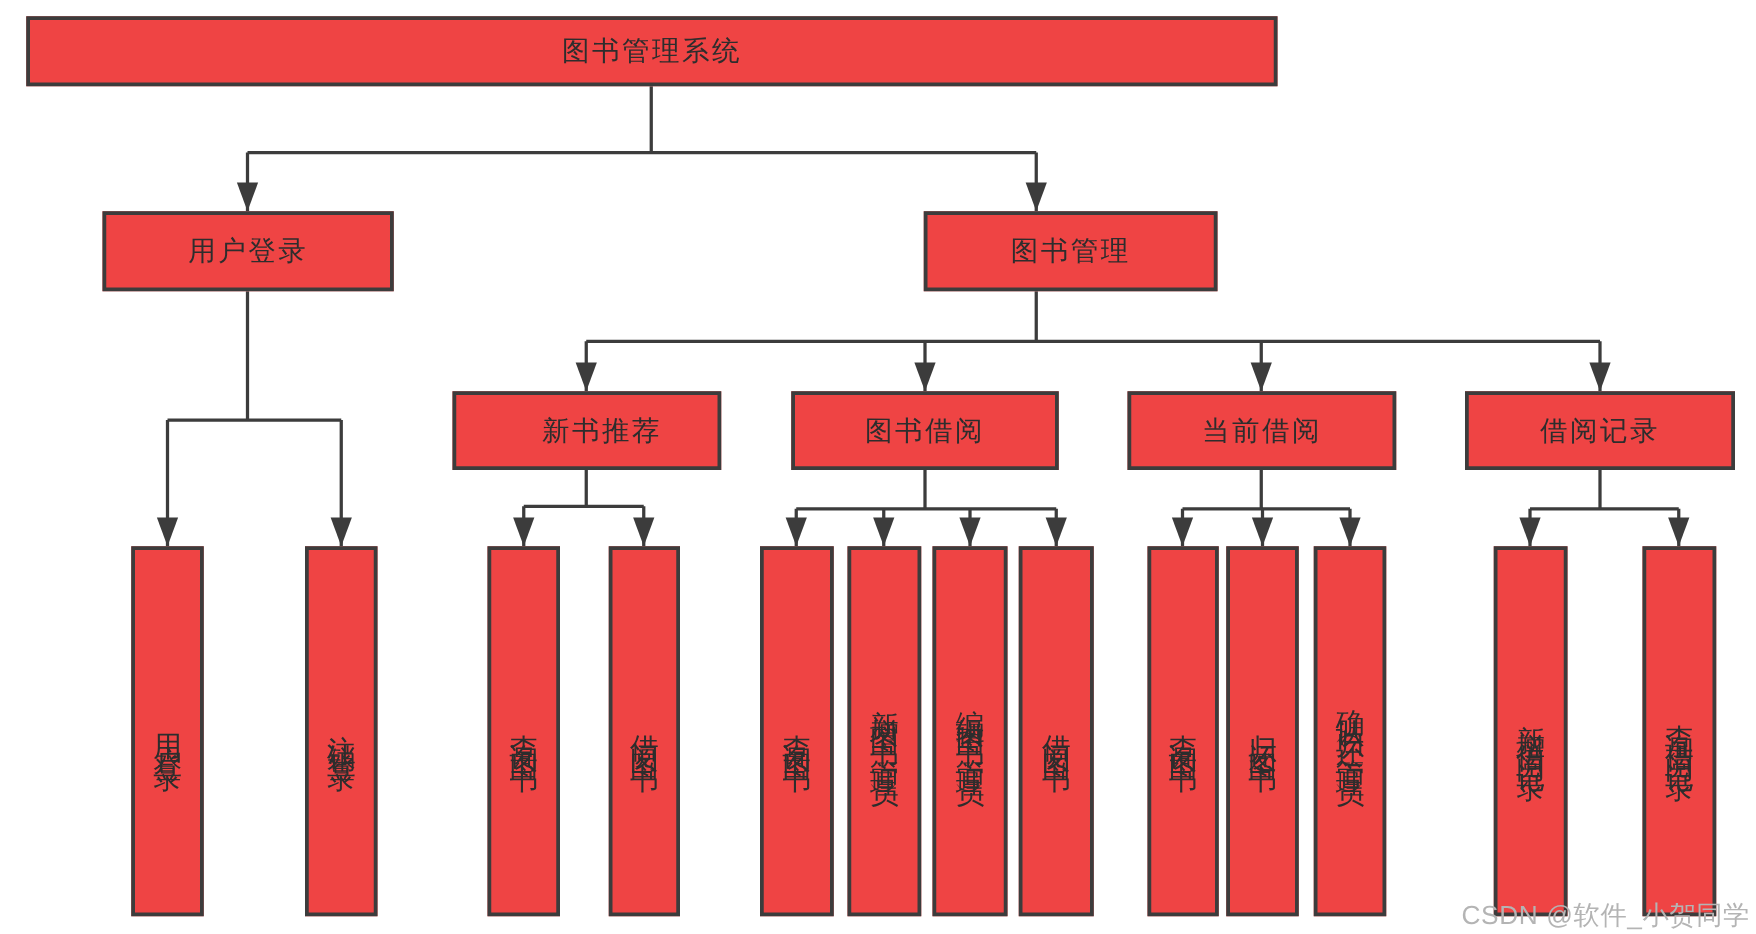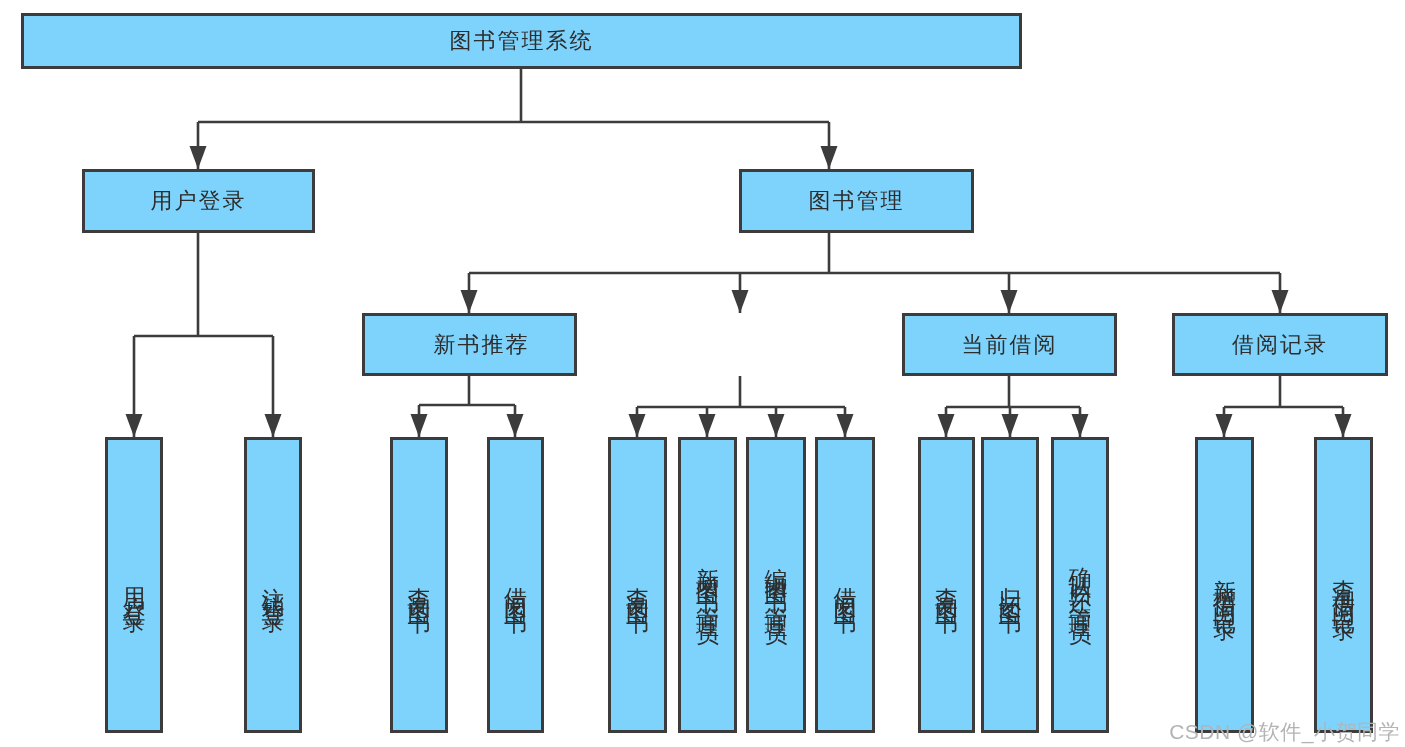--- a/index.html
+++ b/index.html
@@ -22,21 +22,21 @@
     stroke: #3c3c3c;
     stroke-width: 2.6;
   }
   .wires path.arrow {
     fill: #3c3c3c;
     stroke: none;
   }
   .box {
     position: absolute;
     box-sizing: border-box;
-    background: #7dd3fc;
+    background: #ef4444;
     border: 3px solid #3c3c3c;
     display: flex;
     align-items: center;
     justify-content: center;
     color: #2d2d2d;
   }
   .box--h {
     font-size: 22px;
     letter-spacing: 2px;
     white-space: nowrap;
@@ -116,20 +116,21 @@
       <path class="arrow" d="M1334.5 414 L1351.5 414 L1343 437 Z"></path>
     </g>
   </svg>
 
   <div class="box box--h" style="left:21px; top:13px; width:1001px; height:56px;">图书管理系统</div>
 
   <div class="box box--h" style="left:82px; top:169px; width:233px; height:64px;">用户登录</div>
   <div class="box box--h" style="left:712px; top:169px; width:235px; height:64px;margin-left:27px;">图书管理</div>
 
   <div class="box box--h" style="left:362px; top:313px; width:215px; height:63px;padding-left:24px;">新书推荐</div>
+  <div class="box box--h" style="left:633px; top:313px; width:214px; height:63px;">图书借阅</div>
   <div class="box box--h" style="left:902px; top:313px; width:215px; height:63px;text-align:center;">当前借阅</div>
   <div class="box box--h" style="left:1172px; top:313px; width:216px; height:63px;">借阅记录</div>
 
   <div class="box box--v" style="left:105px; top:437px; width:58px; height:296px;">用户登录</div>
   <div class="box box--v" style="left:244px; top:437px; width:58px; height:296px;">注销登录</div>
 
   <div class="box box--v" style="left:390px; top:437px; width:58px; height:296px;">查询图书</div>
   <div class="box box--v" style="left:487px; top:437px; width:57px; height:296px;">借阅图书</div>
 
   <div class="box box--v" style="left:608px; top:437px; width:59px; height:296px;">查询图书</div>

